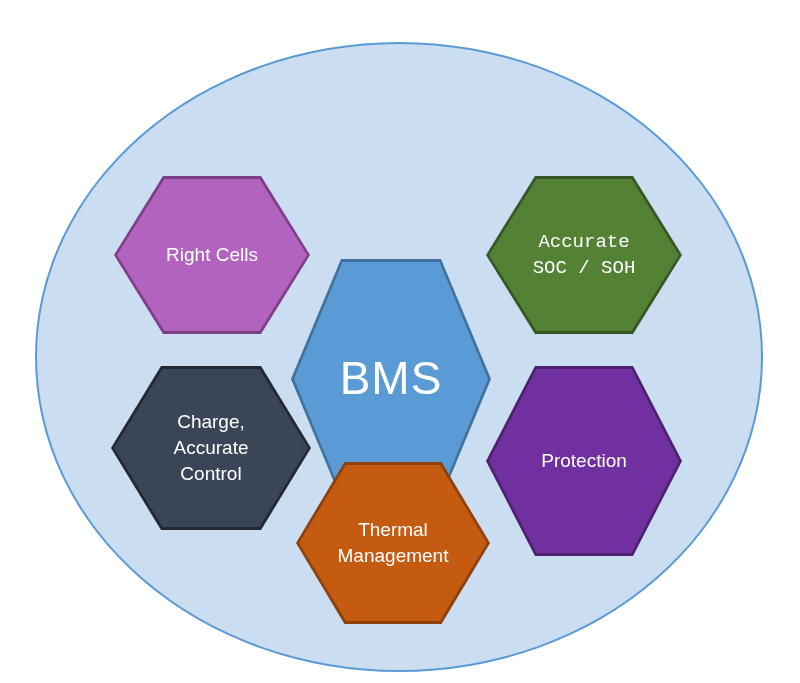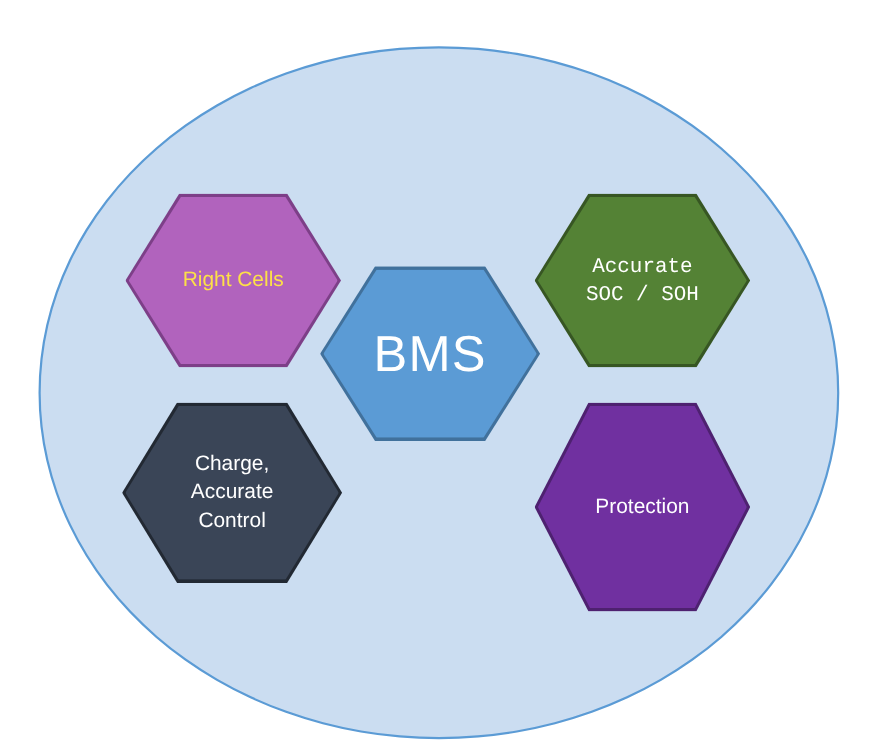--- a/index.html
+++ b/index.html
@@ -45,37 +45,37 @@
     color: #ffffff;
     font-size: 19px;
     line-height: 1.38;
     white-space: pre-line;
     padding: 0 26px;
   }
   
   .hex--mechanical  { left: 303px; top:  87px; width: 190px; height: 158px; }
   .hex--right-cells { left: 114px; top: 176px; width: 196px; height: 158px; }
   .hex--soc         { left: 486px; top: 176px; width: 196px; height: 158px; }
-  .hex--bms         { left: 291px; top: 242px; width: 200px; height: 159px; }
+  .hex--bms         { left: 291px; top: 259px; width: 200px; height: 240px; }
   .hex--charge      { left: 111px; top: 366px; width: 200px; height: 164px; }
   .hex--protection  { left: 486px; top: 366px; width: 196px; height: 190px; }
   .hex--thermal     { left: 296px; top: 462px; width: 194px; height: 162px; }
   .hex--bms .hex-label { font-size: 46px; letter-spacing: 1px; }
 </style>
 </head>
 <body>
 
 <div class="stage">
 
   <div class="ellipse" style="background: rgb(203, 221, 241); border-color: rgb(91, 155, 213);"></div>
 
 
   <div class="hex hex--right-cells" style="background: rgb(125, 63, 136);">
     <div class="hex-inner" style="background: rgb(177, 99, 189);"></div>
-    <div class="hex-label" style="color: #fde047;">Right Cells</div>
+    <div class="hex-label" style="color: #ffffff;">Right Cells</div>
   </div>
 
   <div class="hex hex--soc" style="background: rgb(55, 86, 35); font-family: Liberation Mono, monospace;">
     <div class="hex-inner" style="background: rgb(84, 130, 53);"></div>
     <div class="hex-label" style="color: rgb(255, 255, 255);">Accurate
 SOC / SOH</div>
   </div>
 
   <div class="hex hex--bms" style="background: rgb(65, 113, 156);">
     <div class="hex-inner" style="background: rgb(91, 155, 213);"></div>
@@ -87,14 +87,19 @@
     <div class="hex-label" style="color: rgb(255, 255, 255);">Charge,
 Accurate
 Control</div>
   </div>
 
   <div class="hex hex--protection" style="background: rgb(78, 33, 112);">
     <div class="hex-inner" style="background: rgb(112, 48, 160);"></div>
     <div class="hex-label" style="color: rgb(255, 255, 255);">Protection</div>
   </div>
 
+  <div class="hex hex--thermal" style="background: rgb(140, 64, 12);">
+    <div class="hex-inner" style="background: rgb(197, 90, 17);"></div>
+    <div class="hex-label" style="color: rgb(255, 255, 255);">Thermal
+Management</div>
+  </div>
 
 </div>
 
 </body></html>

